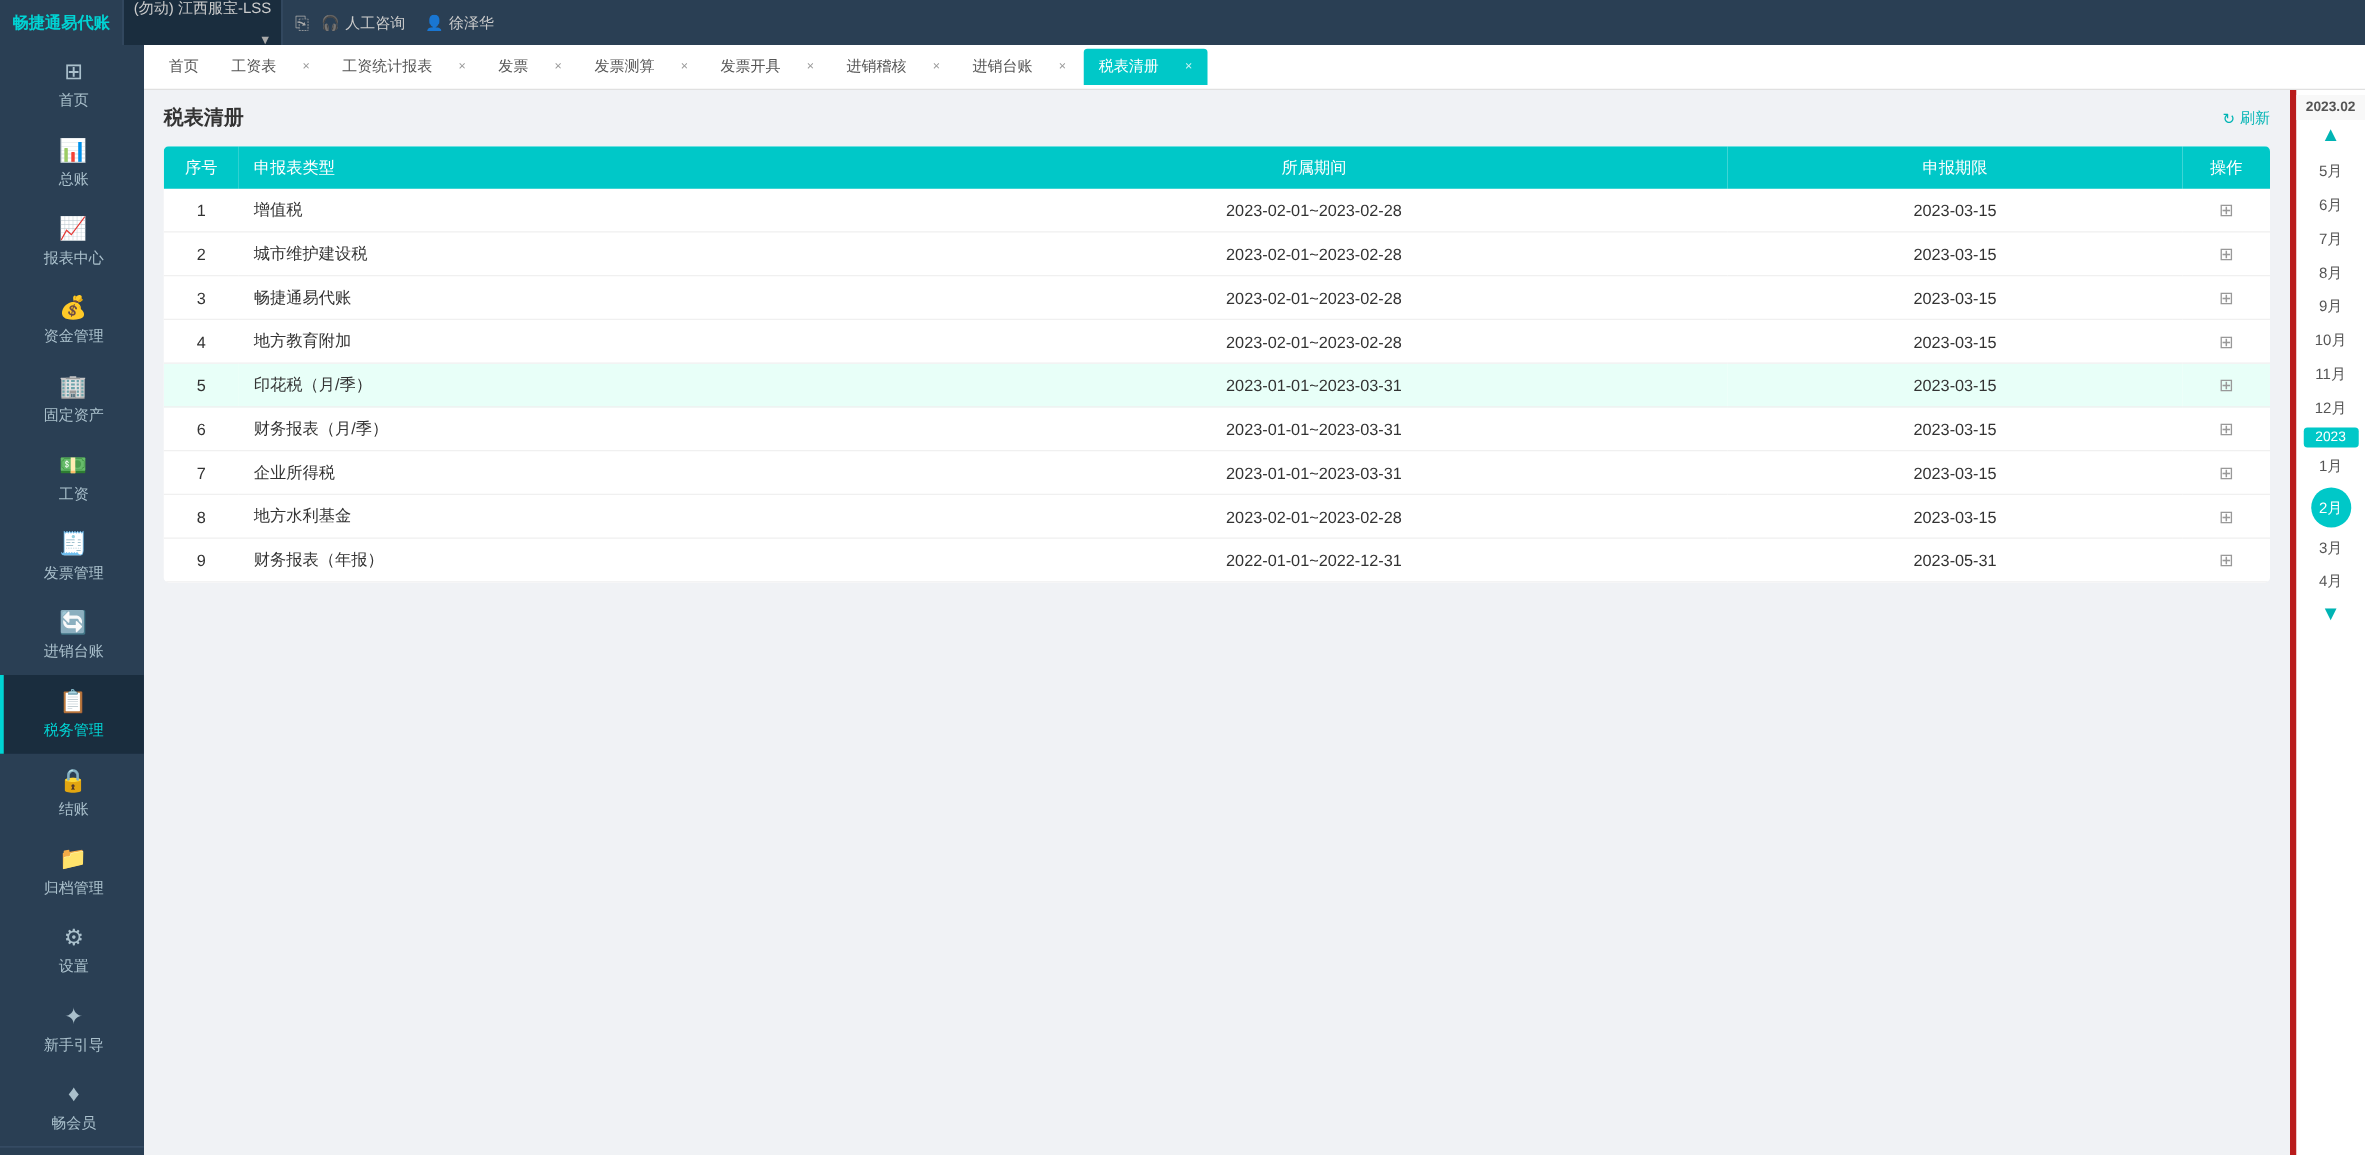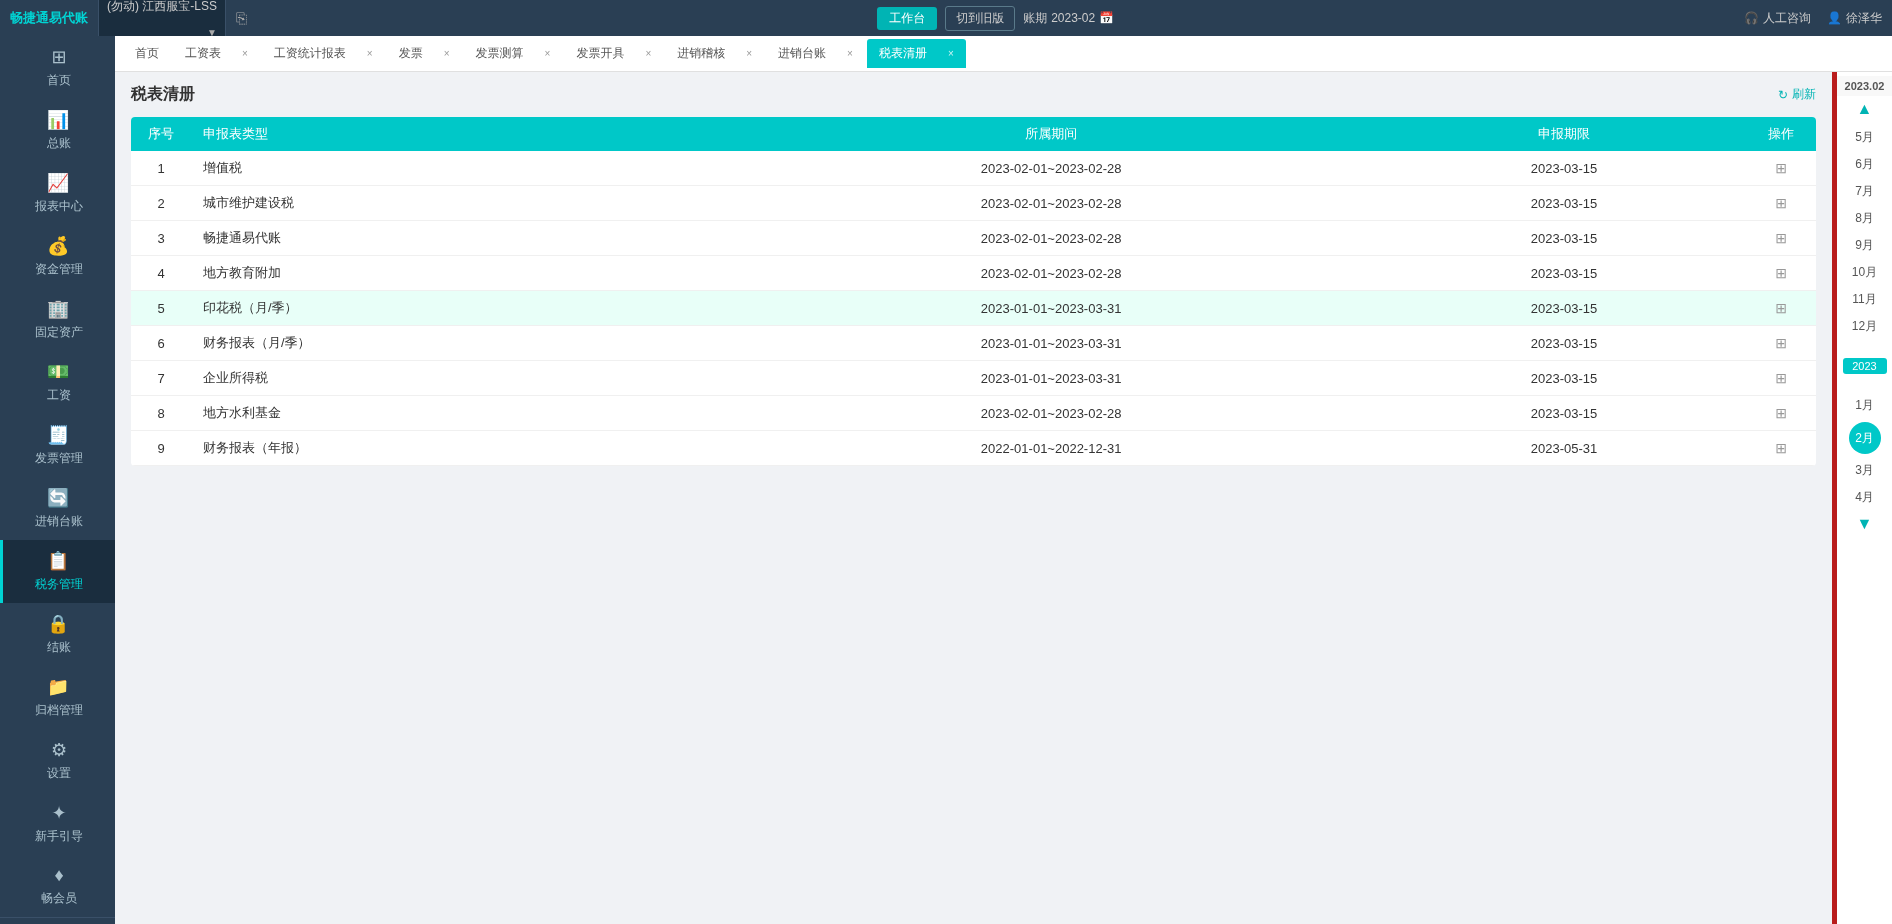--- a/index.html
+++ b/index.html
@@ -266,29 +266,20 @@
 </head>
 <body>
 
 <div class="topbar">
   <span class="topbar-logo">畅捷通易代账</span>
   <div class="topbar-company">
     <span>(勿动) 江西服宝-LSS</span>
     <span class="chevron">▼</span>
   </div>
   <span style="color:#aaa;cursor:pointer;font-size:14px;">⎘</span>
-  <div class="topbar-center">
-    <button class="btn-workspace">工作台</button>
-    <button class="btn-oldview">切到旧版</button>
-    <div class="topbar-period">
-      <span>账期</span>
-      <span>2023-02</span>
-      <span style="cursor:pointer;">📅</span>
-    </div>
-  </div>
   <div class="topbar-right">
     <div class="user-service">
       <span>🎧</span>
       <span>人工咨询</span>
     </div>
     <div class="user-name">
       <span>👤</span>
       <span>徐泽华</span>
     </div>
   </div>
@@ -508,21 +499,21 @@
         <div style="font-size:11px;color:#555;padding:4px 2px;text-align:center;font-weight:bold;width:100%;background:#f8f8f8;">2023.02</div>
         <div class="period-up-btn">▲</div>
         <div class="period-month">5月</div>
         <div class="period-month">6月</div>
         <div class="period-month">7月</div>
         <div class="period-month">8月</div>
         <div class="period-month">9月</div>
         <div class="period-month">10月</div>
         <div class="period-month">11月</div>
         <div class="period-month">12月</div>
-        <div style="background:#00c8c8;color:white;font-size:11px;padding:2px 4px;margin:18px auto;border-radius:3px;text-align:center;width:80%;">2023</div>
+        <div style="background:#00c8c8;color:white;font-size:11px;padding:2px 4px;margin:2px auto;border-radius:3px;text-align:center;width:80%;">2023</div>
         <div class="period-month">1月</div>
         <div style="background:#00c8c8;color:white;border-radius:50%;width:32px;height:32px;display:flex;align-items:center;justify-content:center;margin:3px auto;font-size:12px;cursor:pointer;">2月</div>
         <div class="period-month">3月</div>
         <div class="period-month">4月</div>
         <div class="period-down-btn">▼</div>
       </div>
 
     </div>
   </div>
 </div>

